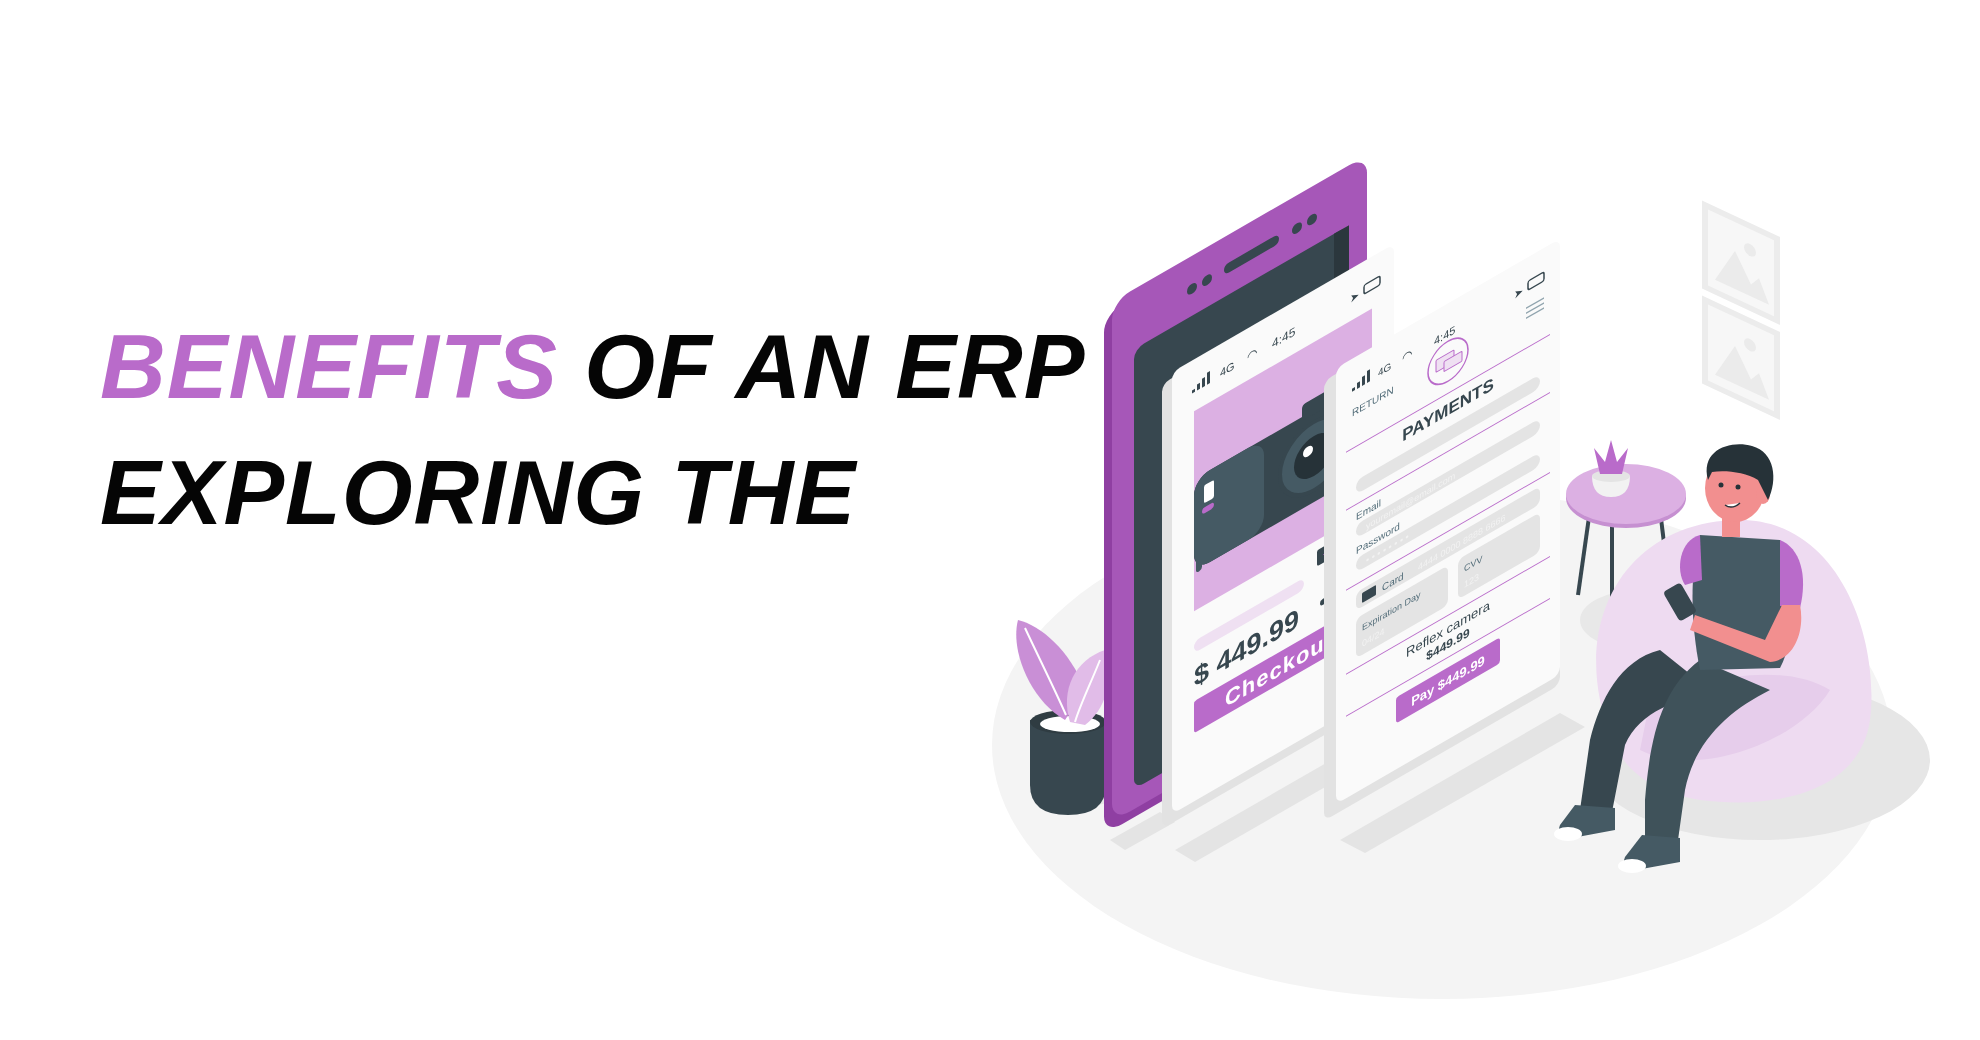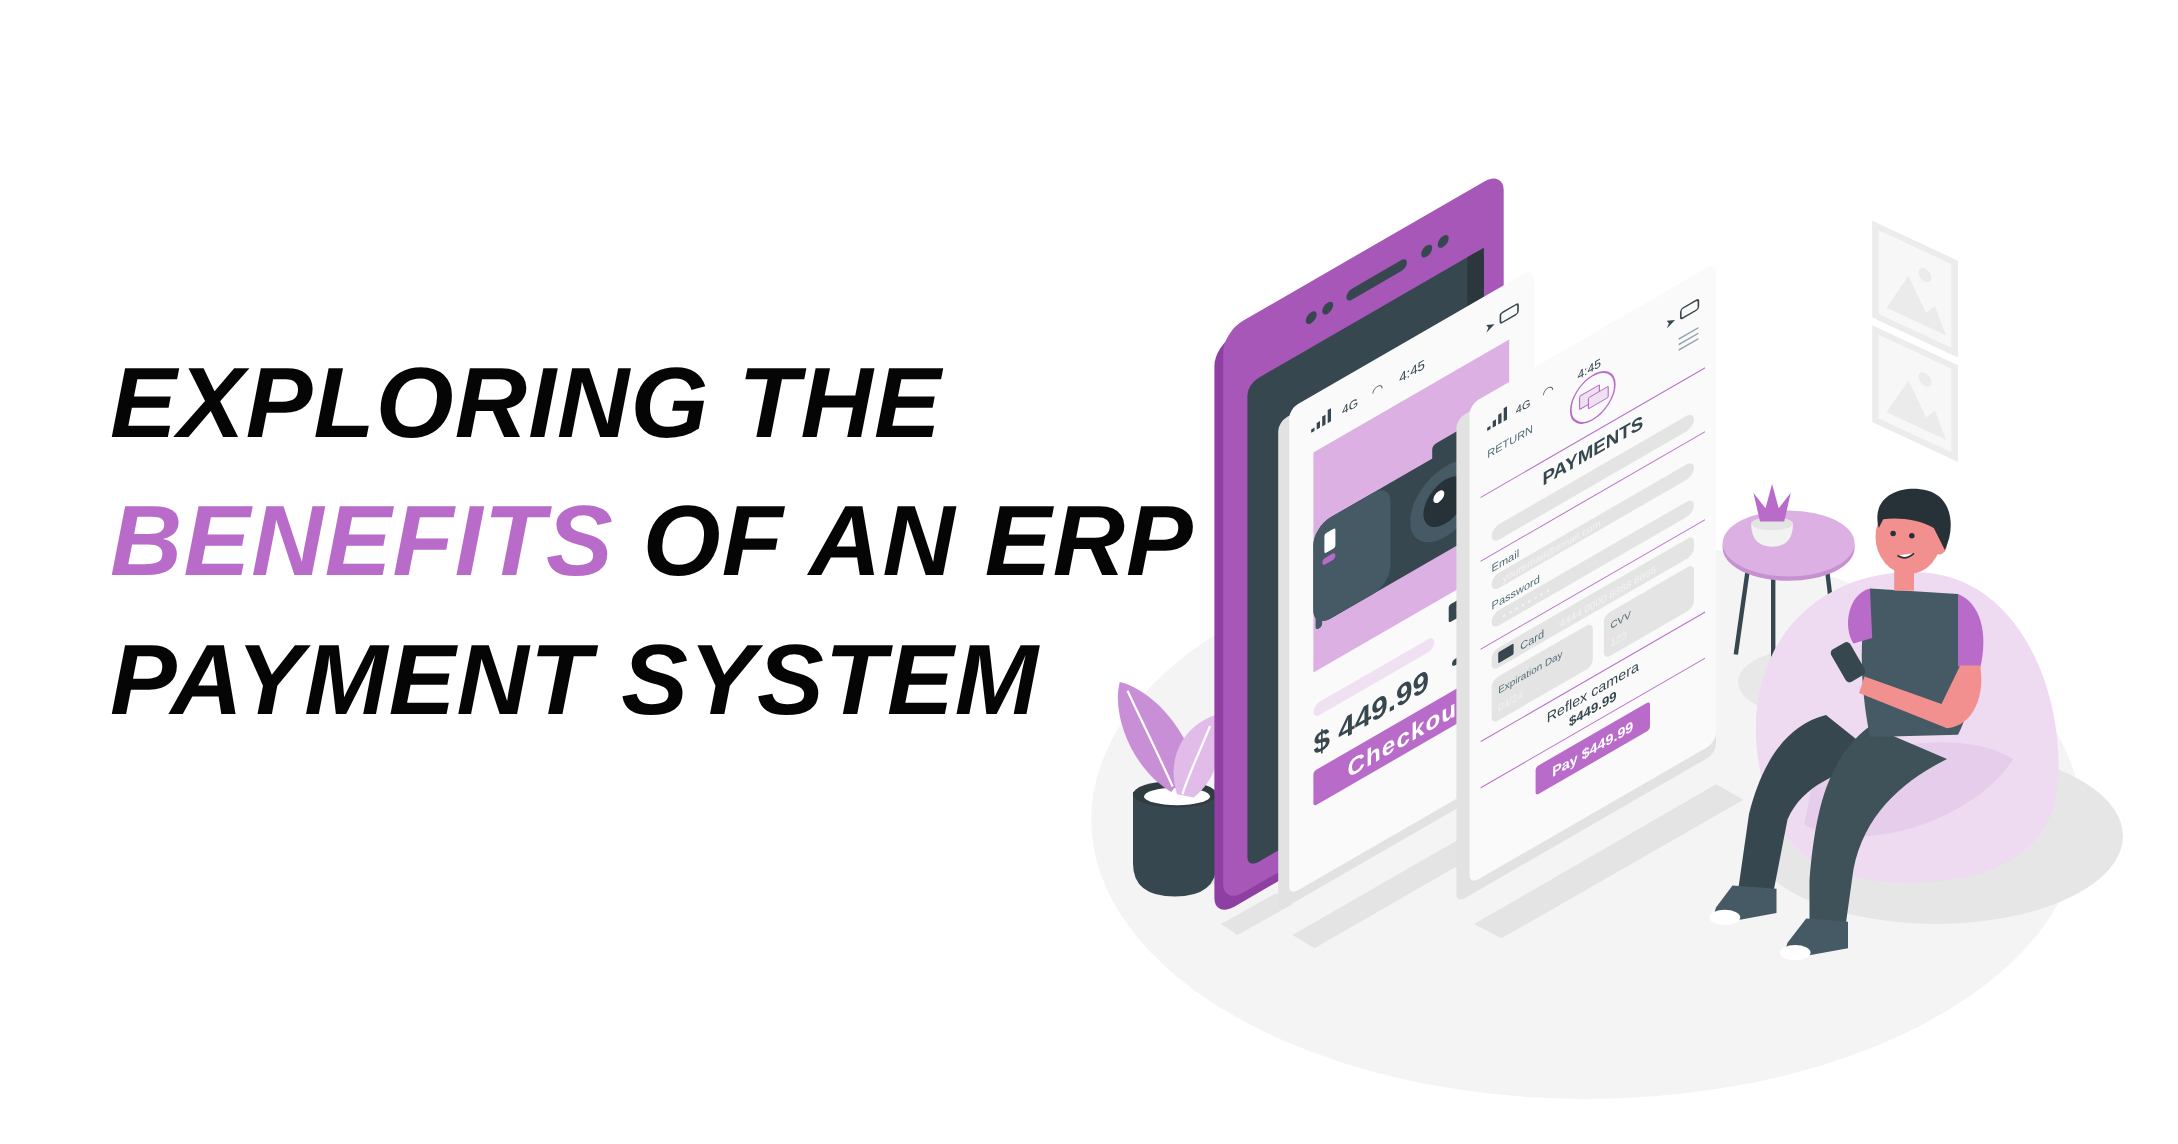--- a/index.html
+++ b/index.html
@@ -214,16 +214,15 @@
     <ellipse cx="1735" cy="488" rx="30" ry="34" fill="#f28f8f"></ellipse>
     <ellipse cx="1763" cy="495" rx="7" ry="9" fill="#f28f8f"></ellipse>
     <path d="M1708,480 C1700,450 1730,440 1752,446 C1775,452 1778,480 1768,500 L1758,480 C1745,472 1725,470 1712,472 Z" fill="#263238"></path>
     <circle cx="1721" cy="485" r="2.5" fill="#263238"></circle>
     <circle cx="1738" cy="487" r="2.5" fill="#263238"></circle>
     <path d="M1725,505 Q1732,510 1740,503" stroke="#263238" stroke-width="1.5" fill="#ffffff"></path>
   </g>
 </svg>
 
 <h1 class="headline">
+  <span class="line"><span class="accent">BENEFITS</span><span> OF AN ERP</span></span>
   <span class="line">EXPLORING THE</span>
-  <span class="line"><span class="accent">BENEFITS</span><span> OF AN ERP</span></span>
-  <span class="line">PAYMENT SYSTEM</span>
 </h1>
 
 </body></html>

